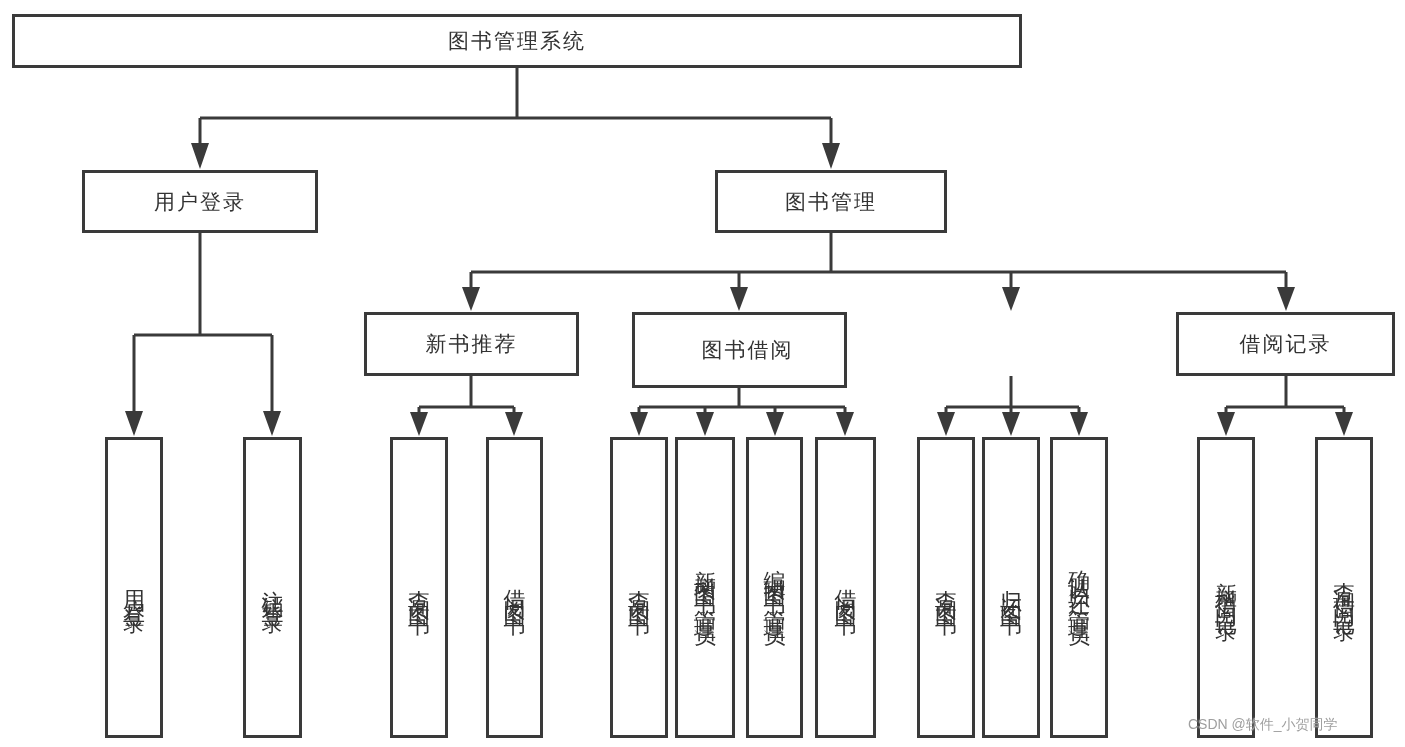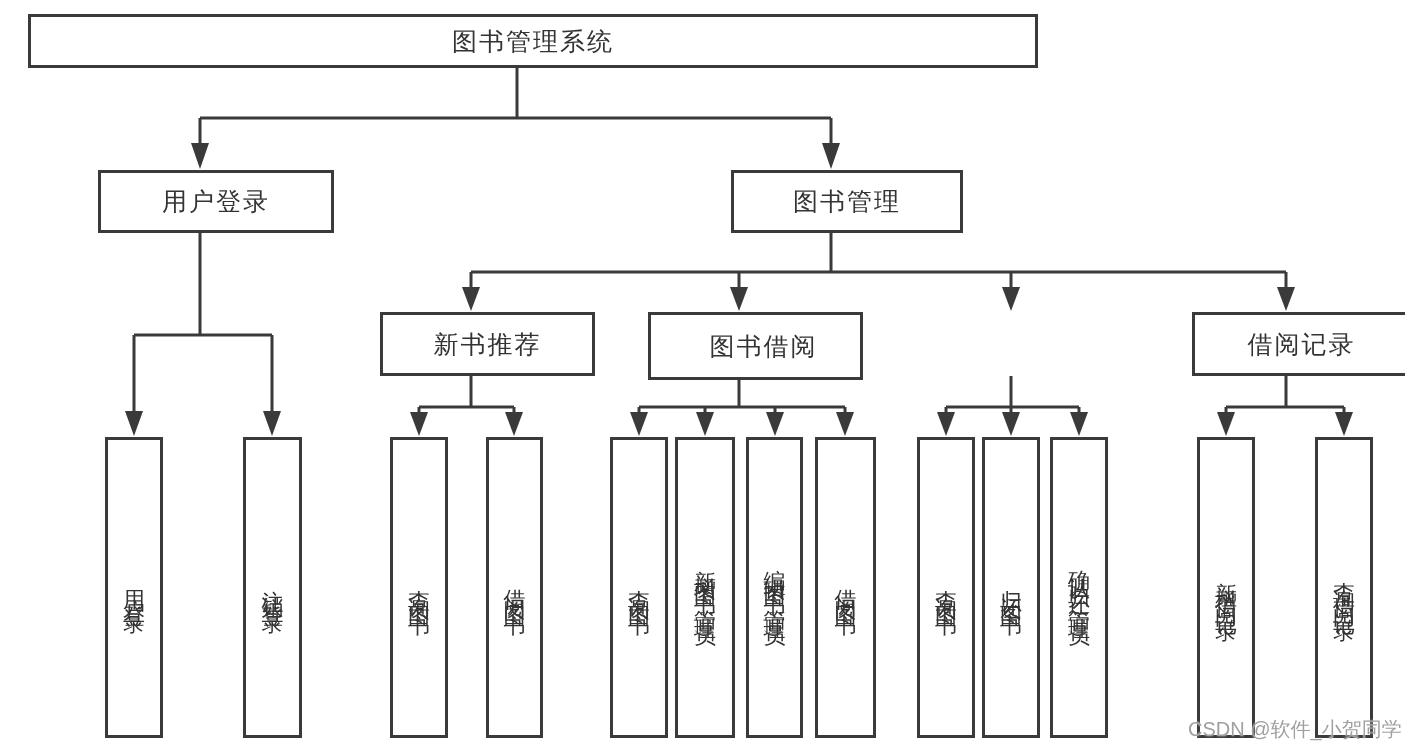--- a/index.html
+++ b/index.html
@@ -23,36 +23,35 @@
   .box{
     position:absolute;
     box-sizing:border-box;
     border:3px solid var(--line);
     background:var(--bg);
     display:flex;align-items:center;justify-content:center;
     color:var(--text);
     text-align:center;
   }
   .hbox{
-    font-size:25px;
+    font-size:21px;
     letter-spacing:2px;
     white-space:nowrap;
-    margin-left:16px;
   }
   .vbox{
     writing-mode:vertical-rl;
     text-orientation:mixed;
     font-size:22px;
     letter-spacing:8px;
     line-height:1.1;
   }
   .watermark{
     position:absolute;
     left:1188px;top:716px;
-    font-size:20px;
+    font-size:14px;
     color:var(--watermark);
     white-space:nowrap;
     text-shadow:0 0 2px rgba(255,255,255,0.85);
     z-index:5;
   }
 </style>
 </head>
 <body>
 
 <div class="canvas">
@@ -90,21 +89,21 @@
           M1217 412 L1235 412 L1226 436 Z
           M1335 412 L1353 412 L1344 436 Z"></path>
   </svg>
 
   <div class="box hbox" style="left:12px;top:14px;width:1010px;height:54px;">图书管理系统</div>
 
   <div class="box hbox" style="left:82px;top:170px;width:236px;height:63px;">用户登录</div>
   <div class="box hbox" style="left:715px;top:170px;width:232px;height:63px;">图书管理</div>
 
   <div class="box hbox" style="left:364px;top:312px;width:215px;height:64px;">新书推荐</div>
-  <div class="box hbox" style="left:632px;top:312px;width:215px;height:68px;padding-left:16px;">图书借阅</div>
+  <div class="box hbox" style="left:632px;top:312px;width:215px;height:76px;padding-left:16px;">图书借阅</div>
   <div class="box hbox" style="left:1176px;top:312px;width:219px;height:64px;">借阅记录</div>
 
   <div class="box vbox" style="left:105px;top:437px;width:58px;height:301px;">用户登录</div>
   <div class="box vbox" style="left:243px;top:437px;width:59px;height:301px;">注销登录</div>
 
   <div class="box vbox" style="left:390px;top:437px;width:58px;height:301px;">查询图书</div>
   <div class="box vbox" style="left:486px;top:437px;width:57px;height:301px;">借阅图书</div>
 
   <div class="box vbox" style="left:610px;top:437px;width:58px;height:301px;">查询图书</div>
   <div class="box vbox" style="left:675px;top:437px;width:60px;height:301px;">新增图书（管理员）</div>

